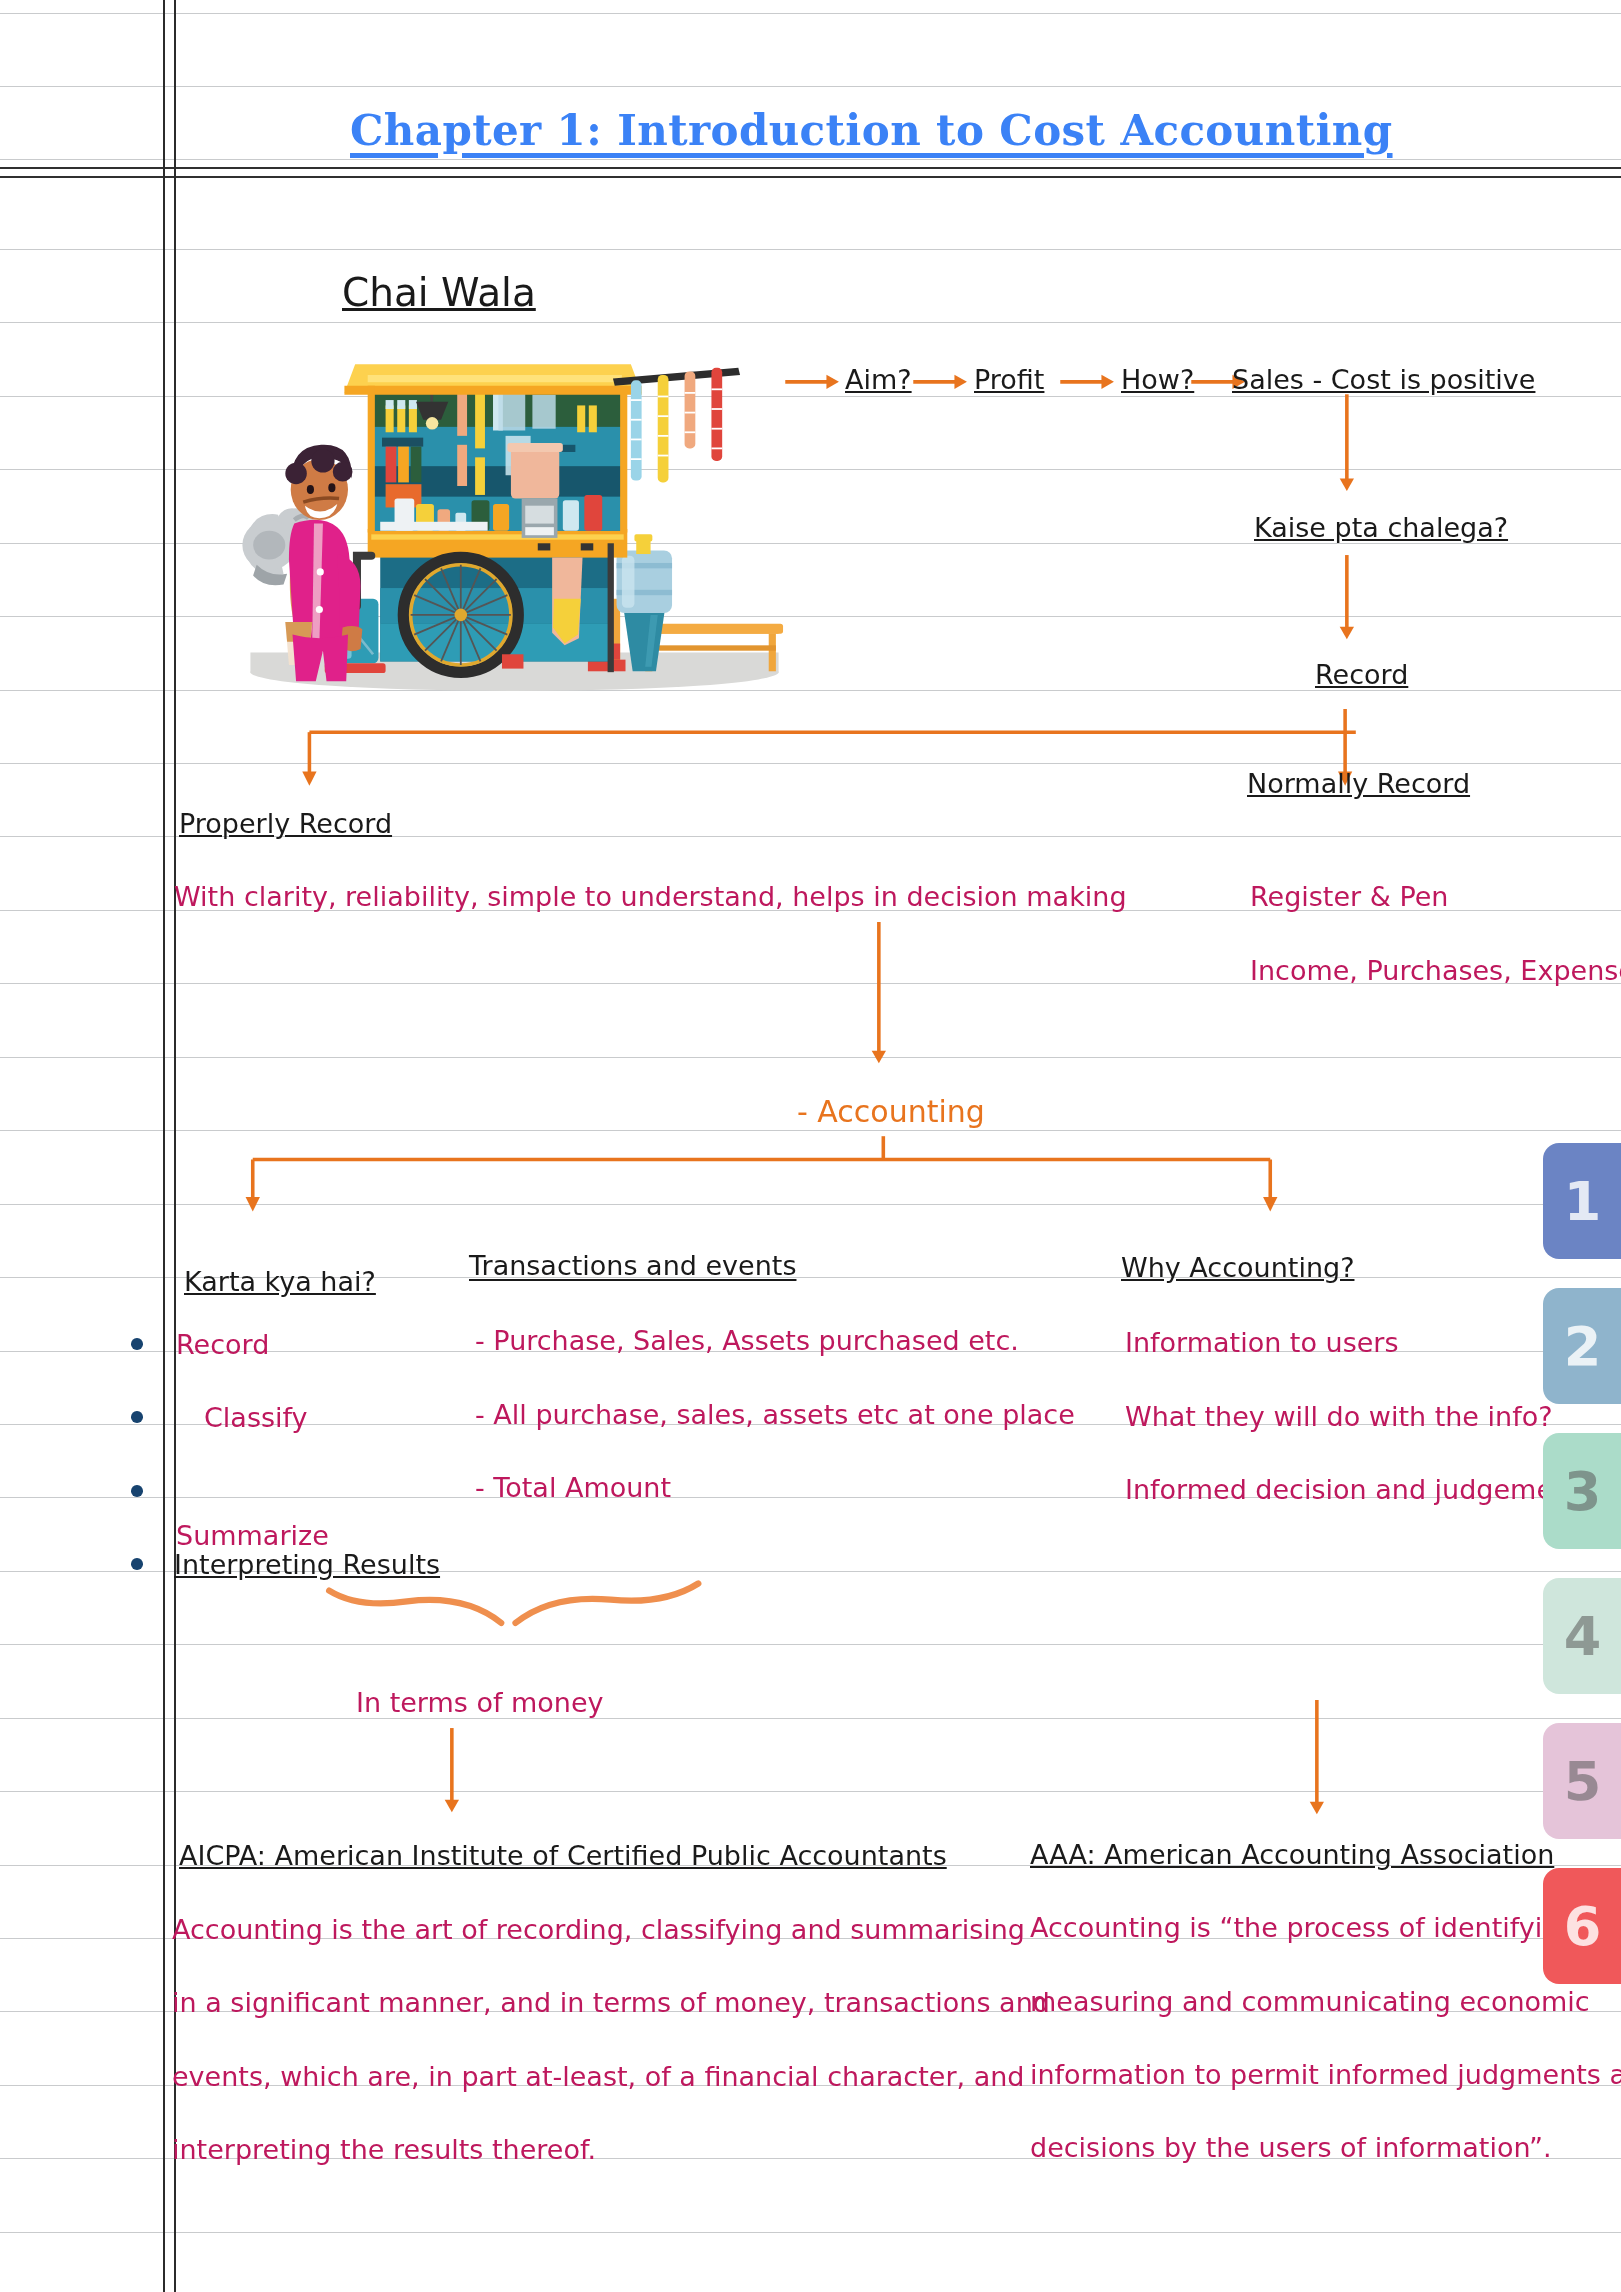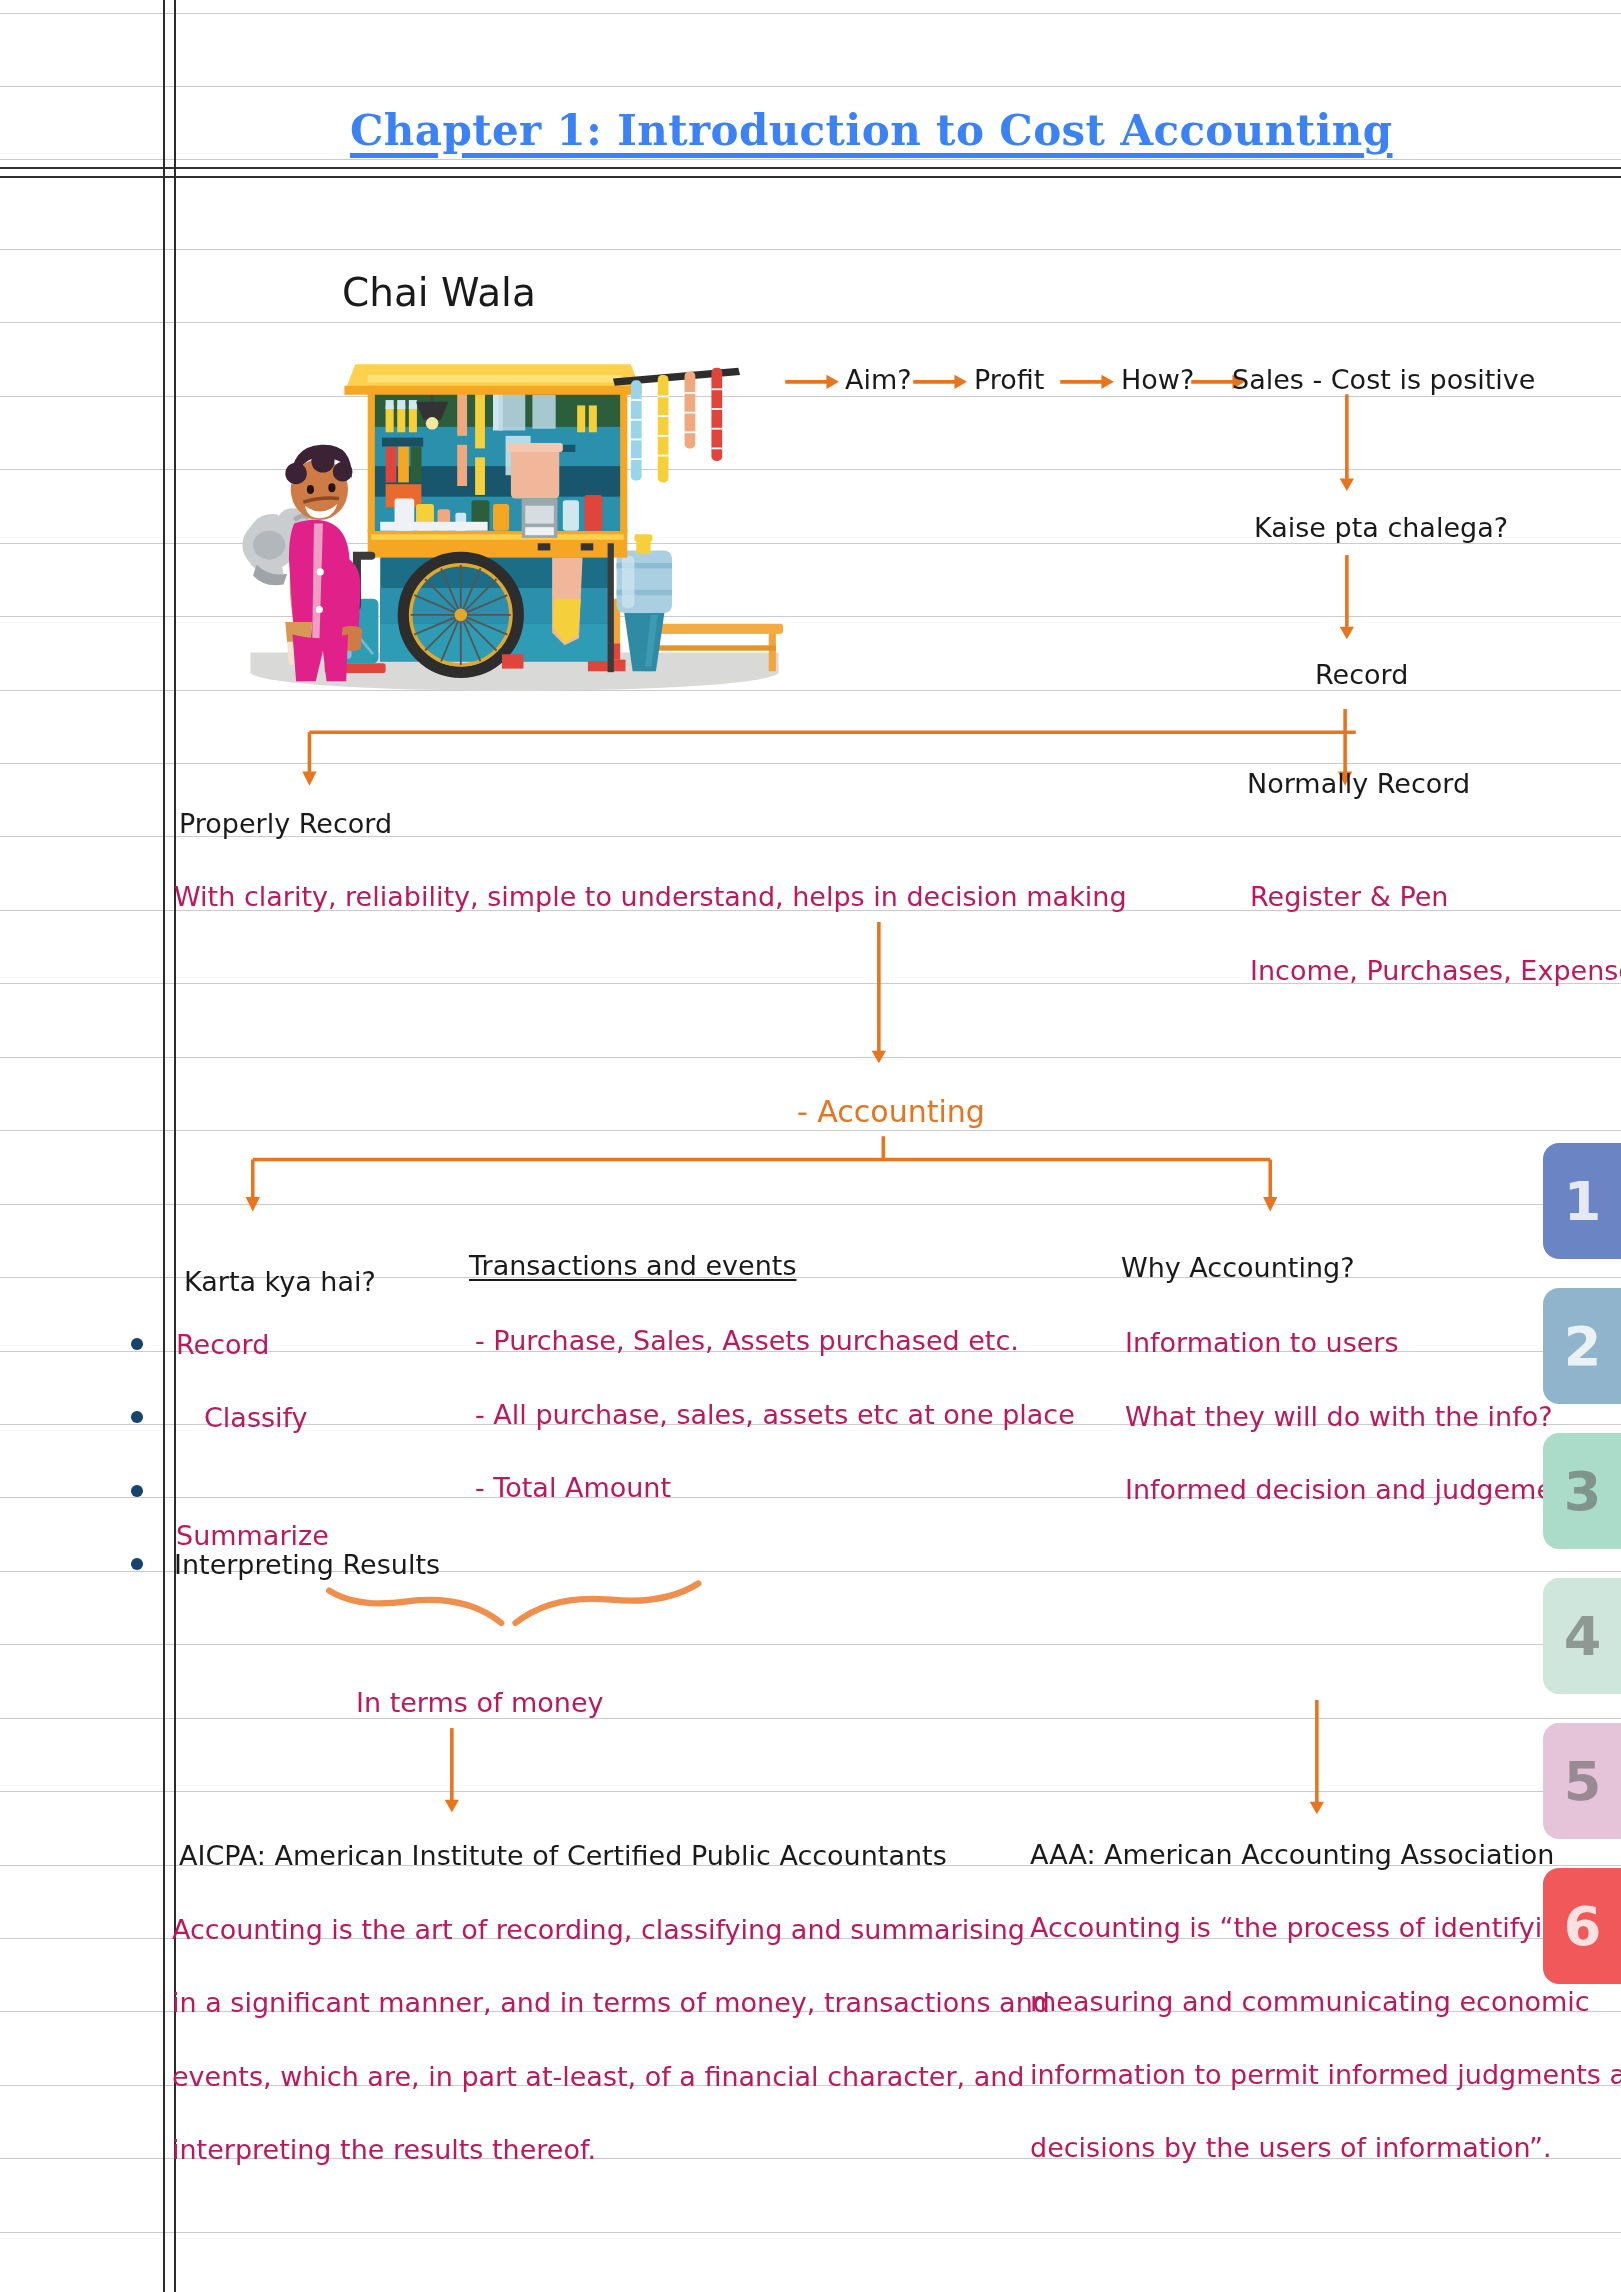--- a/index.html
+++ b/index.html
@@ -28,20 +28,21 @@
 
   
   .top-rule{position:absolute;left:0;width:1622px;height:1.8px;background:#303030;}
 
   
   .h-black{
     position:absolute;
     font-family:"DejaVu Sans", sans-serif;
     color:#1a1a1a;
     white-space:nowrap;
+    text-decoration:underline;
   }
   .h-blue{
     position:absolute;
     font-family:"DejaVu Sans", sans-serif;
     color:#be185d;
     white-space:nowrap;
   }
   .h-orange{
     position:absolute;
     font-family:"DejaVu Sans", sans-serif;

